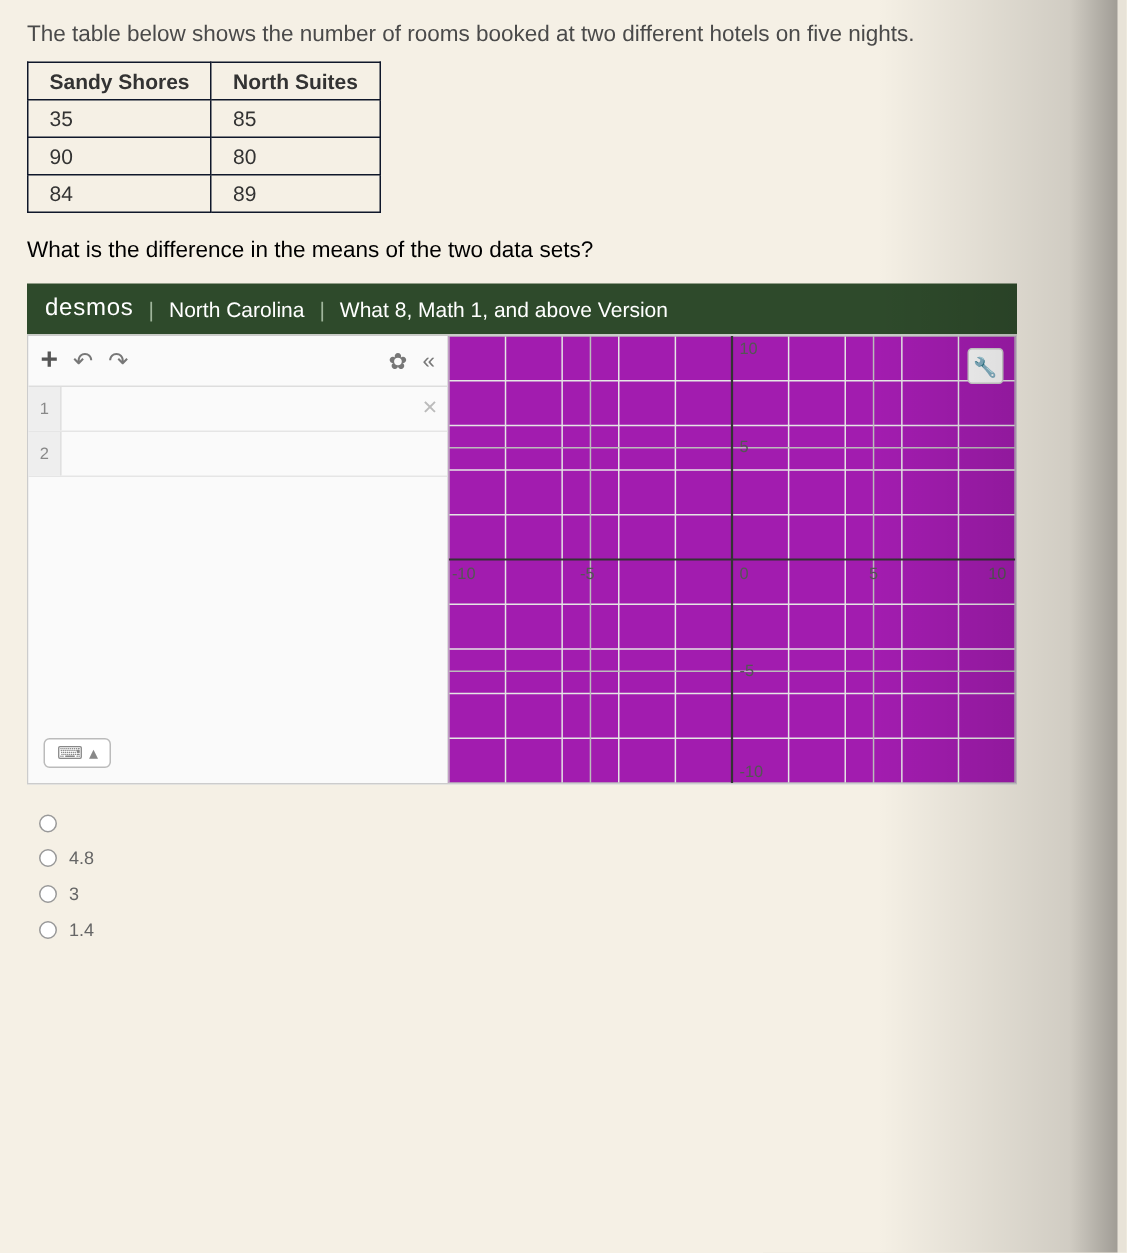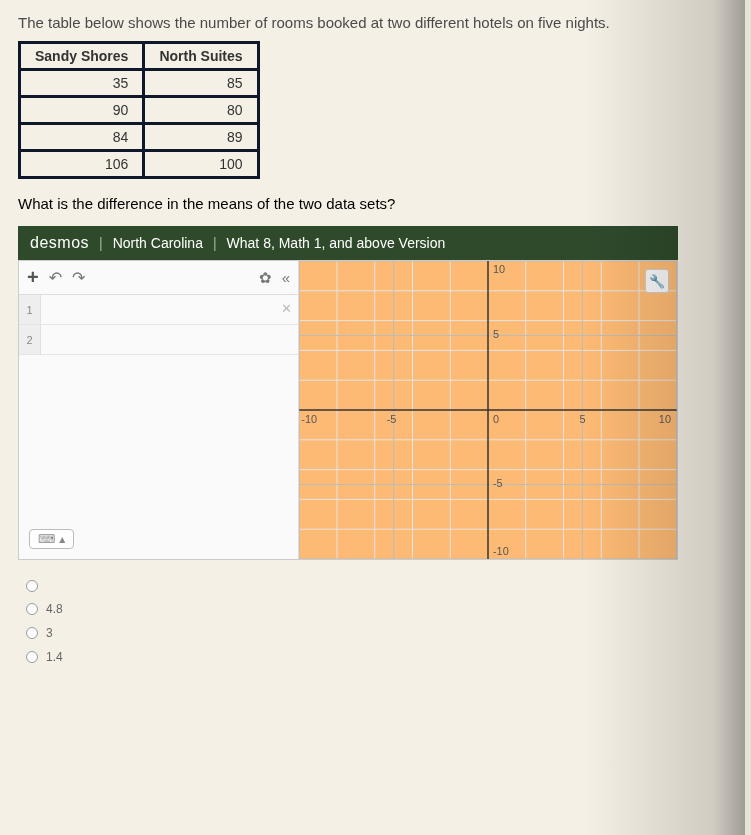--- a/index.html
+++ b/index.html
@@ -1,39 +1,39 @@
 <!DOCTYPE html>
 <html><head>
 <meta charset="utf-8">
 <style>
 *{box-sizing:border-box;margin:0;padding:0}
 body{width:751px;height:835px;background:#e8e3d8;font-family:Arial,Helvetica,sans-serif;overflow:hidden;position:relative}
 .page{background:#f5f0e5;width:745px;height:835px;padding:14px 18px;position:relative}
 .vignette{position:absolute;top:0;right:0;width:160px;height:835px;background:linear-gradient(90deg,transparent 0%,rgba(0,0,0,.15) 80%,rgba(0,0,0,.35) 100%);pointer-events:none}
 .prompt{color:#4a4a4a;font-size:15px;margin-bottom:10px}
 table.data{border-collapse:collapse;margin-bottom:16px}
-table.data th,table.data td{border:3px solid #0f172a;padding:4px 14px;text-align:right;background:#f5f0e5;color:#333;font-size:14px}
+table.data th,table.data td{border:1px solid #0f172a;padding:4px 14px;text-align:left;background:#f5f0e5;color:#333;font-size:14px}
 table.data th{font-weight:bold}
 .q{color:#000000;font-size:15px;margin-bottom:14px}
 .desmos-wrap{width:660px}
 .d-head{background:#2e4a2b;color:#fff;padding:8px 12px;font-size:14px;display:flex;align-items:center;gap:10px}
 .d-head .brand{font-weight:normal;font-size:16px;letter-spacing:.5px}
 .d-head .sep{color:#9fb59b}
 .d-body{display:flex;background:#fff;border:1px solid #ccc;height:300px;position:relative}
 .d-left{width:280px;background:#fafafa;border-right:1px solid #ddd;position:relative}
 .d-tool{display:flex;align-items:center;height:34px;border-bottom:1px solid #ddd;padding:0 8px;gap:10px;color:#777}
 .d-tool .plus{font-size:20px;font-weight:bold;color:#555}
 .d-tool .spacer{flex:1}
 .d-tool .gear,.d-tool .chev{font-size:15px}
 .row{display:flex;border-bottom:1px solid #e5e5e5;height:30px}
 .row .num{width:22px;background:#eee;color:#888;font-size:11px;display:flex;align-items:center;justify-content:center;border-right:1px solid #e0e0e0}
 .row .cell{flex:1;position:relative}
 .row .x{position:absolute;right:6px;top:6px;color:#bbb;font-size:13px}
 .keybtn{position:absolute;bottom:10px;left:10px;border:1px solid #bbb;border-radius:4px;padding:2px 8px;background:#fff;color:#888;font-size:12px;display:flex;align-items:center;gap:4px}
-.d-graph{flex:1;position:relative;background:#fdba74}
+.d-graph{flex:1;position:relative;background:#a21caf}
 .wrench{position:absolute;top:8px;right:8px;width:24px;height:24px;border:1px solid #ccc;border-radius:3px;background:#f7f7f7;display:flex;align-items:center;justify-content:center;color:#666;font-size:13px}
 svg.grid{width:100%;height:100%}
 .answers{margin-top:20px;padding-left:8px}
 .ans{display:flex;align-items:center;gap:8px;margin-bottom:10px;color:#666;font-size:12px}
 .ans .r{width:12px;height:12px;border:1px solid #999;border-radius:50%;background:#fff}
 </style>
 </head>
 <body>
 
 <div class="page">
@@ -49,24 +49,20 @@
           <td>35</td>
           <td>85</td>
         </tr>
     <tr>
           <td>90</td>
           <td>80</td>
         </tr>
     <tr>
           <td>84</td>
           <td>89</td>
-        </tr>
-    <tr>
-          <td>106</td>
-          <td>100</td>
         </tr>
   </tbody>
     </table>
 
   <div class="q">What is the difference in the means of the two data sets?</div>
 
   <div class="desmos-wrap">
     <div class="d-head">
       <span class="brand">desmos</span>
       <span class="sep">|</span>

